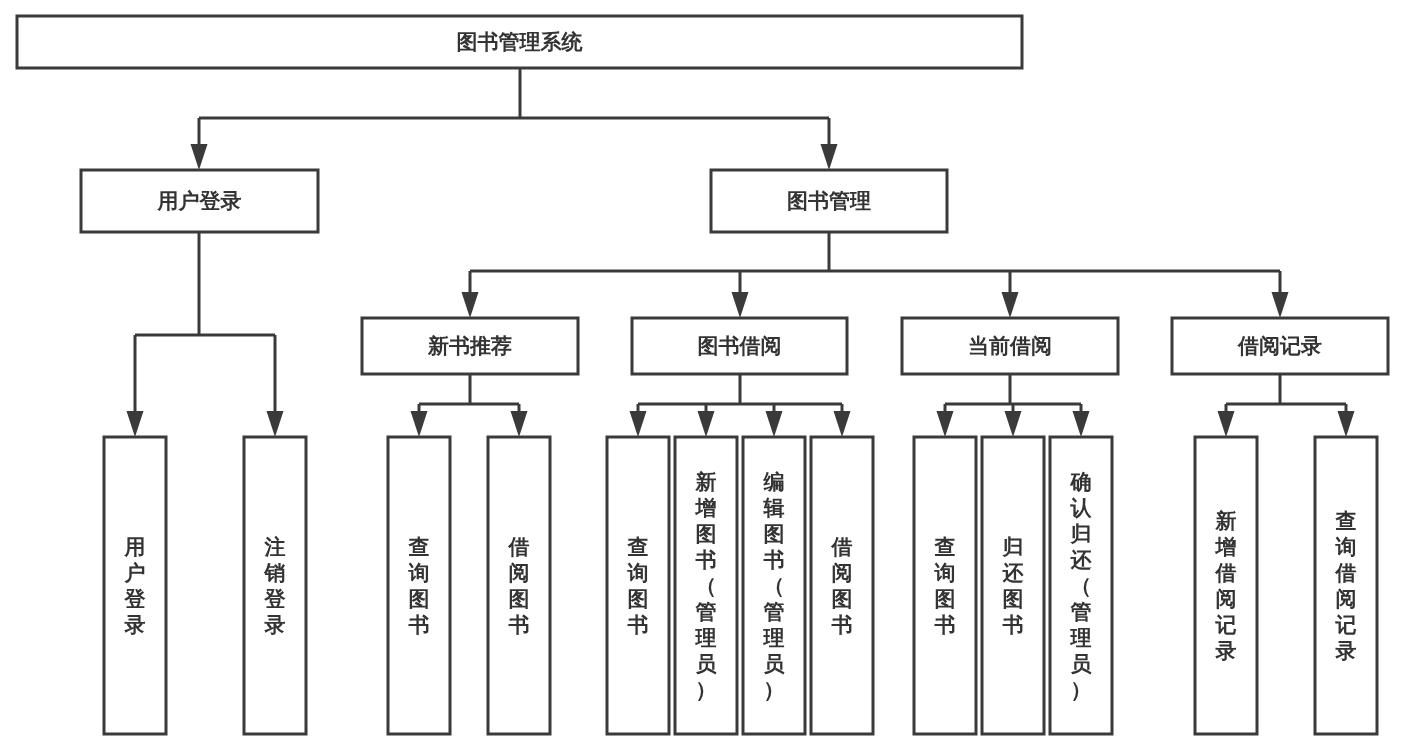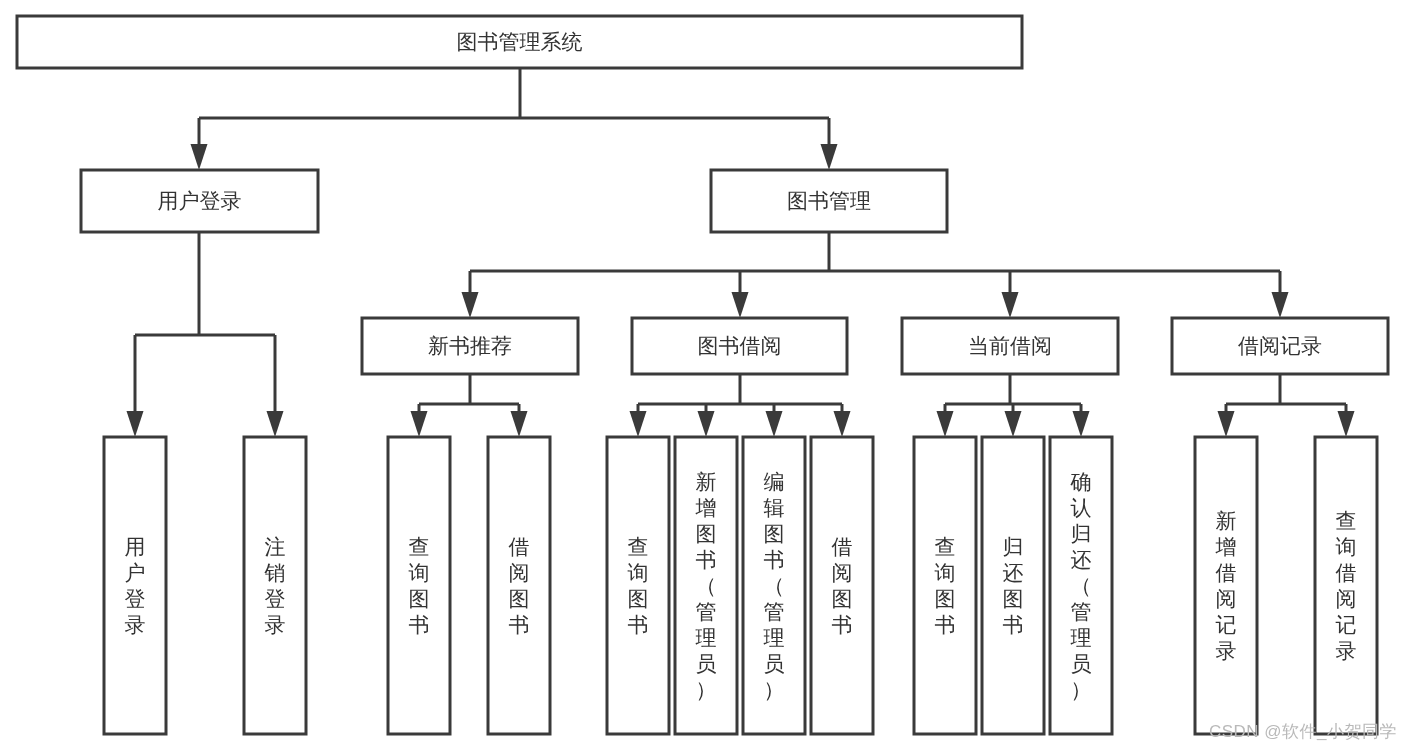--- a/index.html
+++ b/index.html
@@ -11,20 +11,21 @@
     width: 1405px;
     height: 747px;
     font-family: "Liberation Sans", "DejaVu Sans", sans-serif;
     overflow: hidden;
     position: relative;
   }
   #diagram-root {
     position: relative;
     width: 1405px;
     height: 747px;
+    font-weight: bold;
   }
   svg.diagram-canvas {
     position: absolute;
     top: 0;
     left: 0;
     width: 1405px;
     height: 747px;
   }
   .node-box {
     fill: #ffffff;
@@ -214,14 +215,13 @@
         <g>
           <rect x="1195" y="437" width="62" height="297" class="node-box"></rect>
           <text x="1226" y="527.78" class="node-label-vertical"><tspan x="1226" dy="0">新</tspan><tspan x="1226" dy="26">增</tspan><tspan x="1226" dy="26">借</tspan><tspan x="1226" dy="26">阅</tspan><tspan x="1226" dy="26">记</tspan><tspan x="1226" dy="26">录</tspan></text>
         </g>
         <g>
           <rect x="1315" y="437" width="62" height="297" class="node-box"></rect>
           <text x="1346" y="527.78" class="node-label-vertical"><tspan x="1346" dy="0">查</tspan><tspan x="1346" dy="26">询</tspan><tspan x="1346" dy="26">借</tspan><tspan x="1346" dy="26">阅</tspan><tspan x="1346" dy="26">记</tspan><tspan x="1346" dy="26">录</tspan></text>
         </g>
       </g>
   </svg>
-  <div class="watermark">CSDN @软件_小贺同学</div>
 </div>
 
 </body></html>

